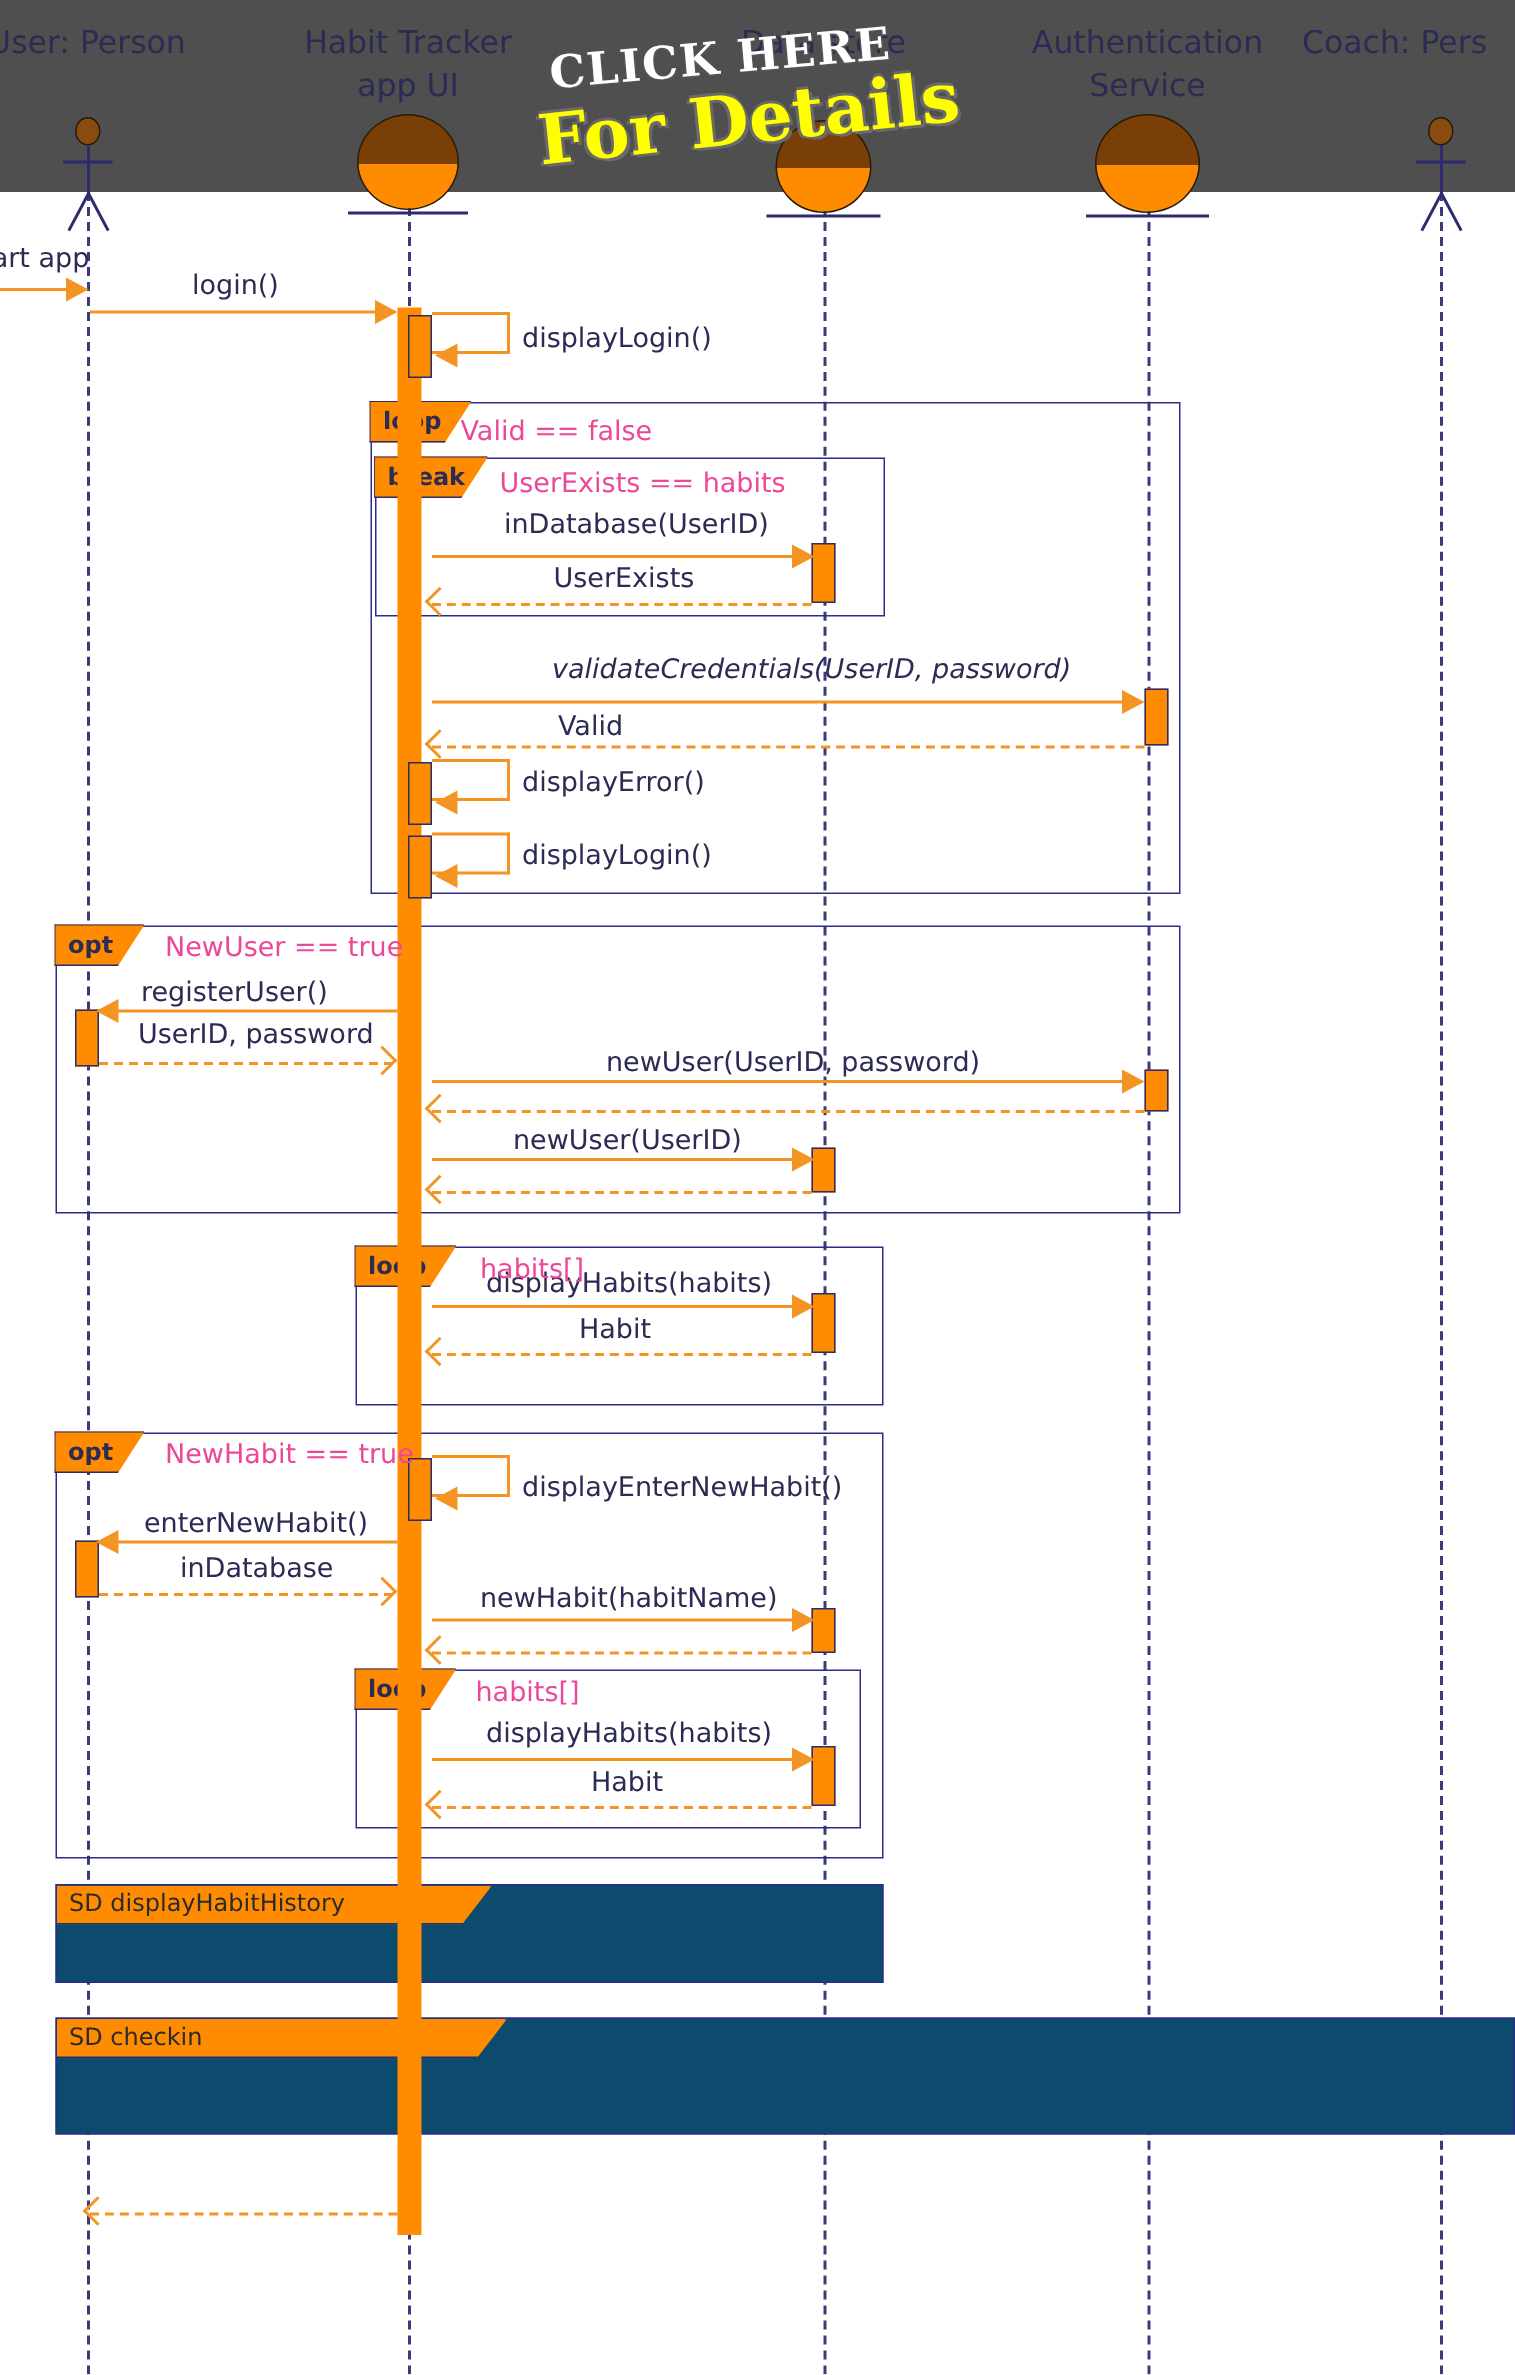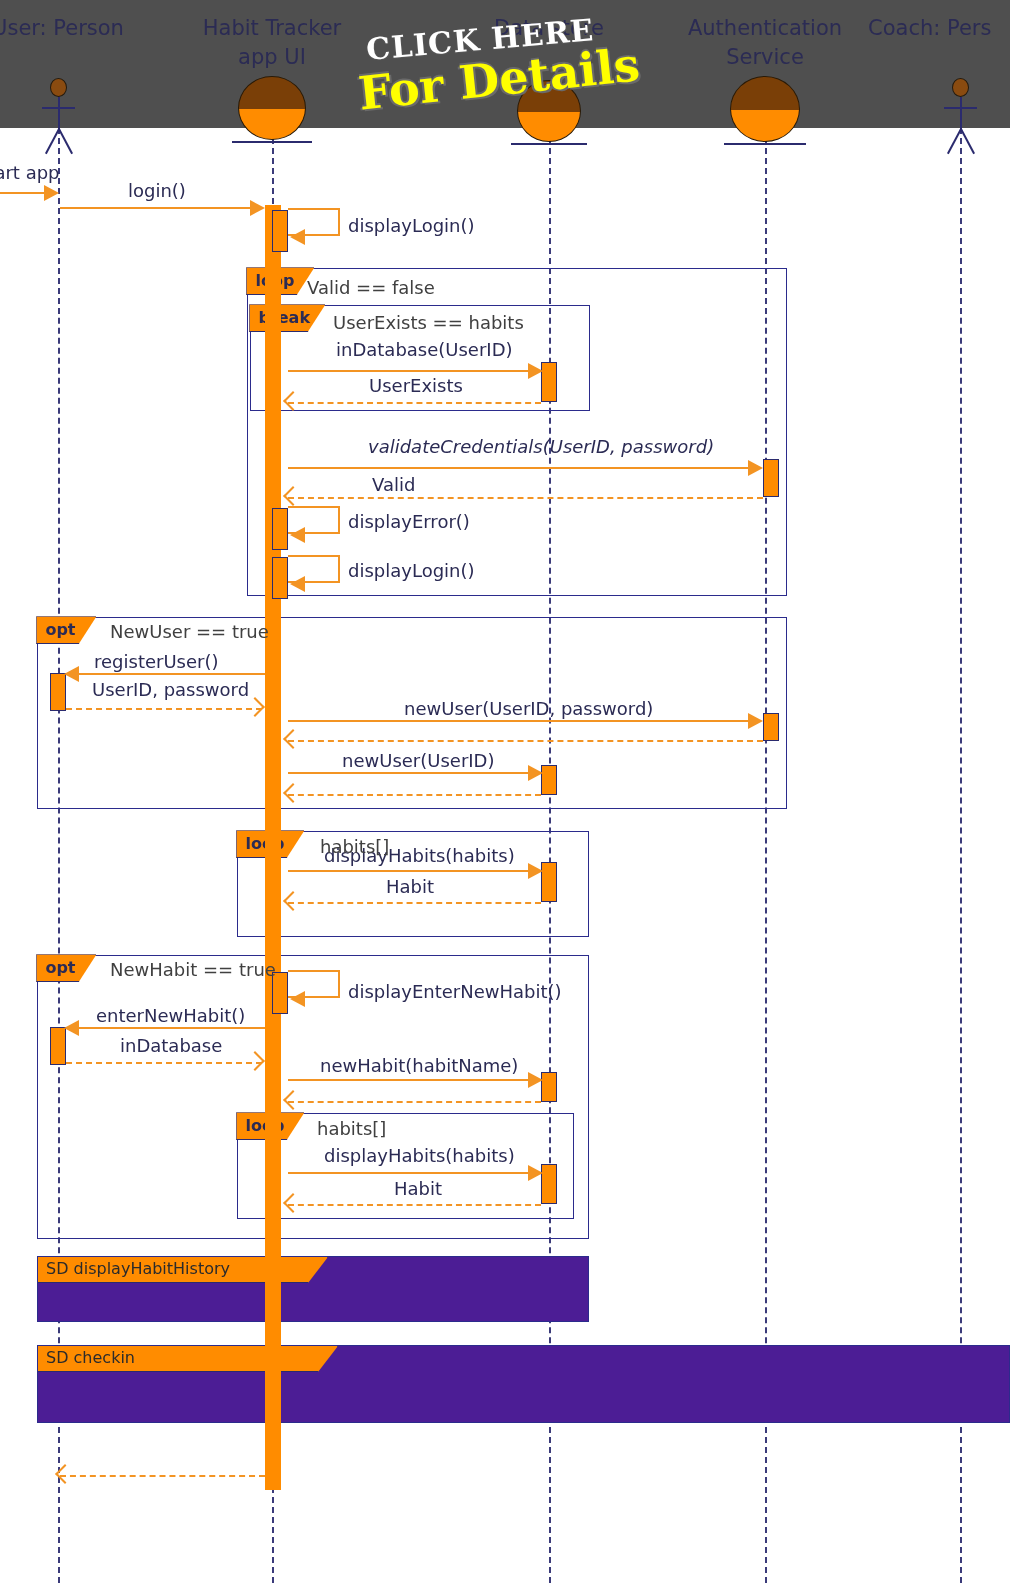--- a/index.html
+++ b/index.html
@@ -105,33 +105,33 @@
     padding: 0 6px 0 8px;
     z-index: 8;
   }
   .frame-tab.angled {
     border-right: none;
     clip-path: polygon(0 0, 100% 0, calc(100% - 18px) 100%, 0 100%);
     padding-right: 24px;
   }
   .frame-guard {
     position: absolute;
-    color: #404040;
+    color: #ec4899;
     font-size: 18px;
     line-height: 22px;
     z-index: 9;
     white-space: nowrap;
     pointer-events: none;
   }
 
   
   .sd-frame {
     position: absolute;
     border: 1.6px solid #2b2b8c;
-    background: #4c1d95;
+    background: #0c4a6e;
     z-index: 3;
   }
   .sd-tab {
     position: absolute;
     top: 0px; left: 0px;
     height: 26px;
     background: #ff8c00;
     border-bottom: 1.5px solid #2b2b6e;
     border-right: 1.5px solid #2b2b6e;
     color: #2b2b2b;

